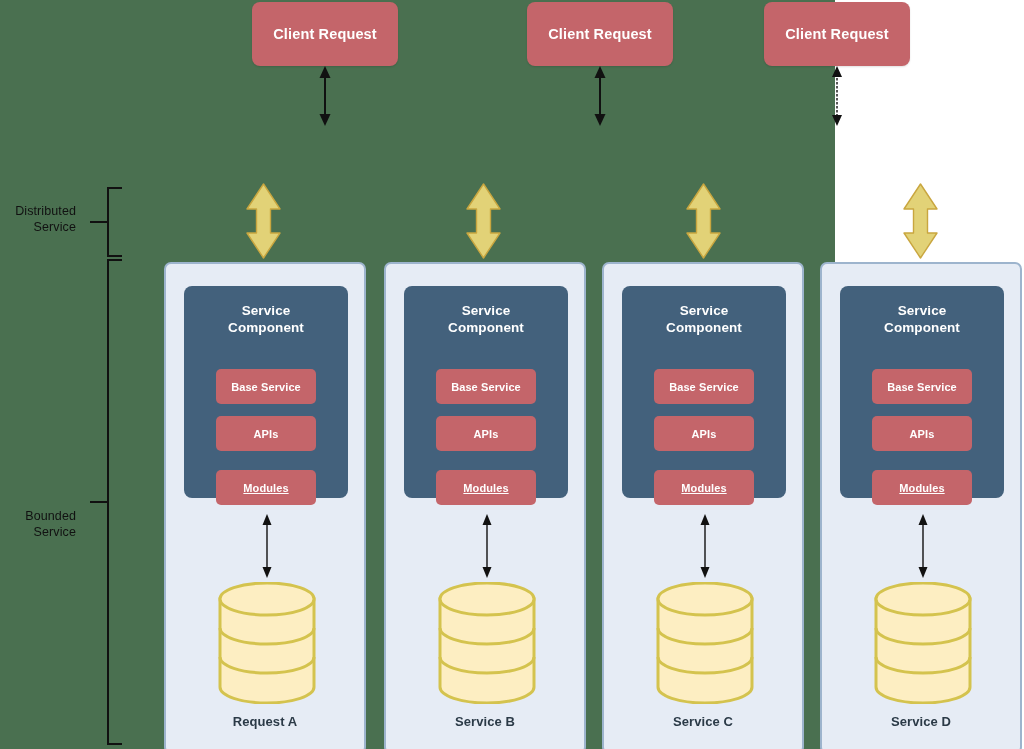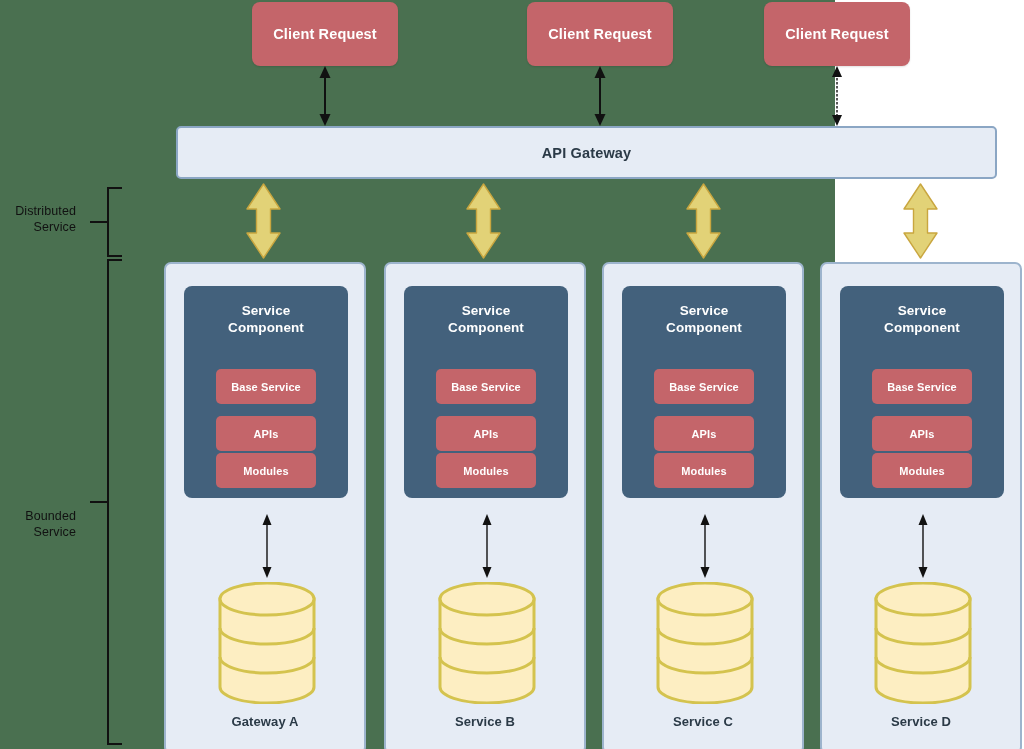--- a/index.html
+++ b/index.html
@@ -98,21 +98,21 @@
     display: flex;
     align-items: center;
     justify-content: center;
     color: #ffffff;
     font-size: 11px;
     font-weight: bold;
     letter-spacing: 0.1px;
   }
   .sub-box.b0 { top: 83px; }
   .sub-box.b1 { top: 130px; }
-  .sub-box.b2 { top: 167px; }
+  .sub-box.b2 { top: 184px; text-decoration: underline; }
 
   .db-wrap {
     position: absolute;
     left: 51px;
     top: 318px;
     width: 100px;
     height: 122px;
   }
   .svc-label {
     position: absolute;
@@ -157,21 +157,20 @@
     <line x1="9" y1="8" x2="9" y2="52" stroke="#111111" stroke-width="2"></line>
     <polygon points="9,0 3.5,12 14.5,12" fill="#111111"></polygon>
     <polygon points="9,60 3.5,48 14.5,48" fill="#111111"></polygon>
   </svg>
   <svg class="thin-arrow" id="carrow-2" style="left:828px; top:66px;" width="18" height="60" viewBox="0 0 18 60">
     <line x1="9" y1="8" x2="9" y2="52" stroke="#111111" stroke-width="1.4" stroke-dasharray="2.5 1.5"></line>
     <polygon points="9,0 4,11 14,11" fill="#111111"></polygon>
     <polygon points="9,60 4,49 14,49" fill="#111111"></polygon>
   </svg>
 
-  <div id="api-gateway">API Gateway</div>
 
   <svg class="yellow-arrow" style="left:245px; top:183px;" width="37" height="76" viewBox="0 0 37 76">
     <polygon points="18.5,1 35,26 25.5,26 25.5,50 35,50 18.5,75 2,50 11.5,50 11.5,26 2,26" fill="#e2d277" stroke="#c9a63f" stroke-width="1.4" stroke-linejoin="round"></polygon>
   </svg>
   <svg class="yellow-arrow" style="left:465px; top:183px;" width="37" height="76" viewBox="0 0 37 76">
     <polygon points="18.5,1 35,26 25.5,26 25.5,50 35,50 18.5,75 2,50 11.5,50 11.5,26 2,26" fill="#e2d277" stroke="#c9a63f" stroke-width="1.4" stroke-linejoin="round"></polygon>
   </svg>
   <svg class="yellow-arrow" style="left:685px; top:183px;" width="37" height="76" viewBox="0 0 37 76">
     <polygon points="18.5,1 35,26 25.5,26 25.5,50 35,50 18.5,75 2,50 11.5,50 11.5,26 2,26" fill="#e2d277" stroke="#c9a63f" stroke-width="1.4" stroke-linejoin="round"></polygon>
   </svg>
@@ -195,21 +194,21 @@
       <polygon points="8,64 3.5,53 12.5,53" fill="#111111"></polygon>
     </svg>
     <div class="db-wrap">
       <svg width="100" height="122" viewBox="0 0 100 122">
         <path d="M3,17 L3,105 A47,16 0 0 0 97,105 L97,17 Z" fill="#fdeec2" stroke="#d4c34e" stroke-width="3"></path>
         <ellipse cx="50" cy="17" rx="47" ry="16" fill="#fdeec2" stroke="#d4c34e" stroke-width="3"></ellipse>
         <path d="M3,46 A47,16 0 0 0 97,46" fill="none" stroke="#d4c34e" stroke-width="3"></path>
         <path d="M3,75 A47,16 0 0 0 97,75" fill="none" stroke="#d4c34e" stroke-width="3"></path>
       </svg>
     </div>
-    <div class="svc-label">Gateway A</div>
+    <div class="svc-label">Request A</div>
   </div>
 
   <div class="service-panel" id="panel-1" style="left: 384px;">
     <div class="svc-component">
       <div class="svc-title">
         <span>Service</span><br>
         <span>Component</span>
       </div>
       <div class="sub-box b0">Base Service</div>
       <div class="sub-box b1">APIs</div>

